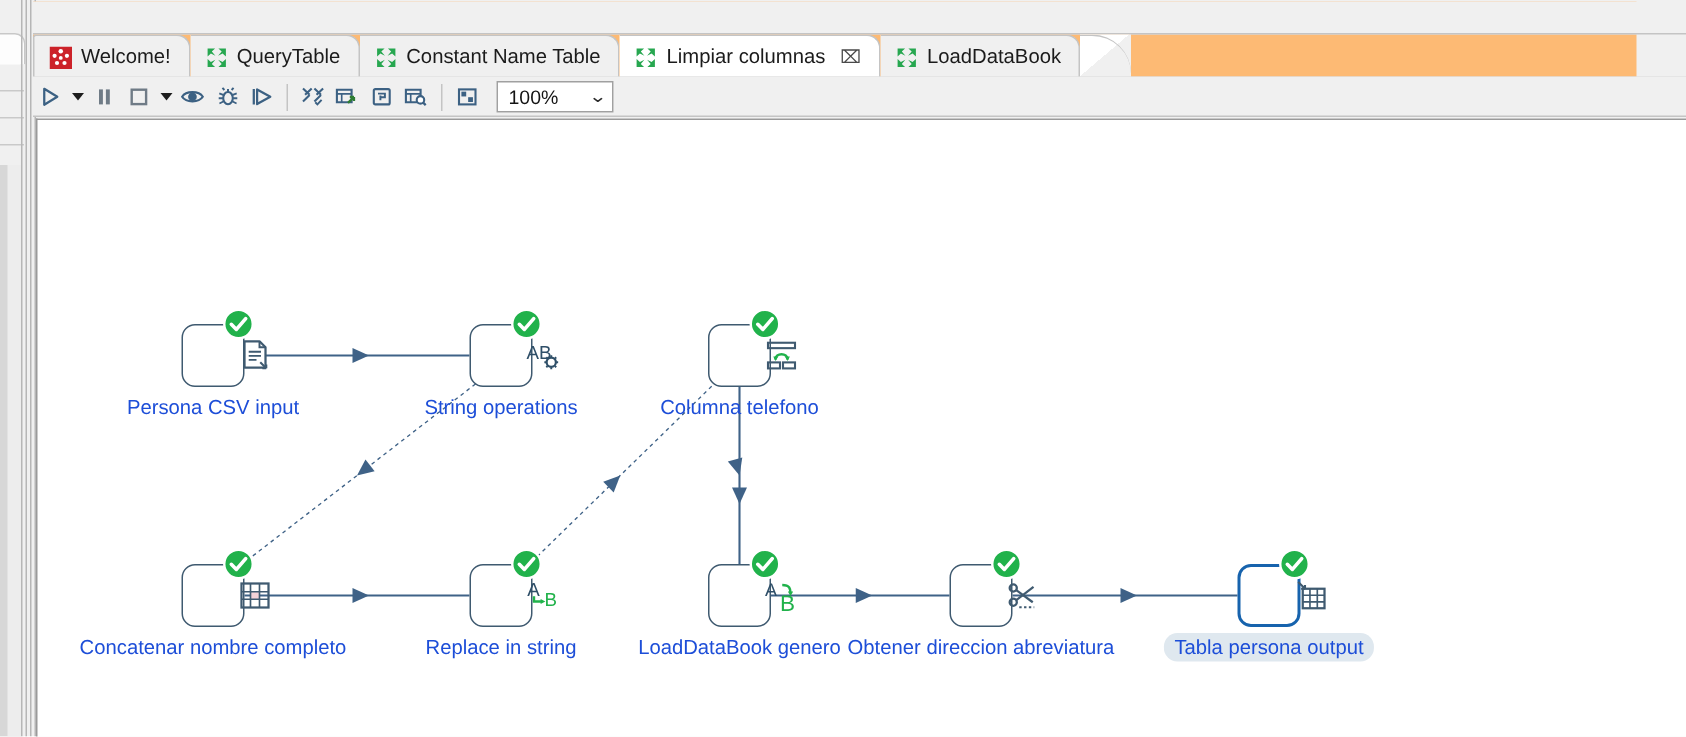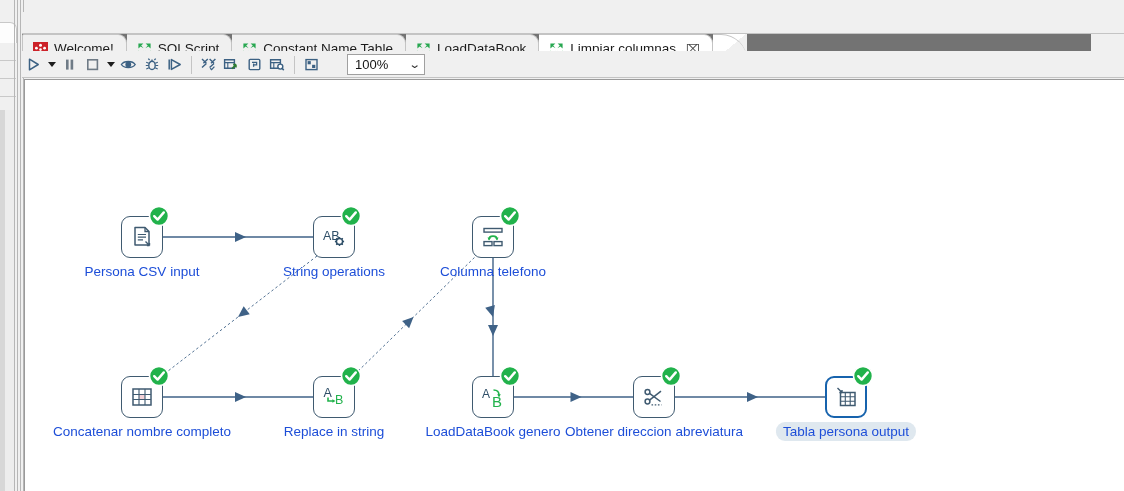--- a/index.html
+++ b/index.html
@@ -19,21 +19,21 @@
       border-top-right-radius:7px;}
   .left-sliver .sl-line{position:absolute;left:0;width:16px;height:1px;background:#c9c9c9;}
   .left-sliver .sl-body{position:absolute;left:0;top:110px;width:14px;height:381px;background:#d7d7d7;}
   .left-sliver .sl-body2{position:absolute;left:5px;top:110px;width:9px;height:381px;background:#ededed;}
 
   
   .vstripes{position:absolute;left:14px;top:0;width:10px;height:491px;}
   .vstripes i{position:absolute;top:0;width:1px;height:491px;background:#b6b6b6;display:block;}
 
   
-  .tabbar{position:absolute;left:22px;top:12px;width:1069px;height:51px;background:#737373;}
+  .tabbar{position:absolute;left:22px;top:1px;width:1069px;height:51px;background:#fdba74;}
   .tabbar .topstrip{position:absolute;left:0;top:0;width:1102px;height:22px;background:#f0f0f0;}
   .tabbar .hr1{position:absolute;left:0;top:21px;width:1102px;height:1px;background:#c4c4c4;}
   .tabs{position:absolute;left:0;top:22px;height:29px;display:flex;align-items:stretch;}
   .tab{
     position:relative;display:flex;align-items:center;gap:6px;
     padding:0 12px 0 10px;height:29px;box-sizing:border-box;
     background:#f0f0f0;border:1px solid #c4c4c4;border-bottom:none;border-left:none;
     border-top-right-radius:9px;
     font-size:13.5px;color:#1b1b1b;white-space:nowrap;
   }
@@ -58,42 +58,42 @@
   
   .toolbar{position:absolute;left:22px;top:51px;width:1102px;height:27px;background:#f0f0f0;
            display:flex;align-items:center;}
   .tb-sep{width:1px;height:18px;background:#c4c4c4;margin:0 5px;}
   .tbtn{width:23px;height:22px;display:flex;align-items:center;justify-content:center;
         border:1px solid transparent;box-sizing:border-box;}
   .tbtn.small{width:13px;}
   .caret{width:0;height:0;border-left:4px solid transparent;border-right:4px solid transparent;
          border-top:5px solid #1d1d1d;}
   .zoomcombo{
-    margin-left:24px;width:78px;height:21px;background:#ffffff;border:1px solid #a0a0a0;
+    margin-left:8px;width:78px;height:21px;background:#ffffff;border:1px solid #a0a0a0;
     display:flex;align-items:center;justify-content:space-between;padding:0 5px 0 7px;
     box-sizing:border-box;font-size:13px;color:#141414;
   }
   .zoomcombo .chev{font-size:11px;color:#2b2b2b;transform:scaleX(1.35);}
   .toolbar .tb-underline{position:absolute;left:0;bottom:0;width:1102px;height:1px;background:#c4c4c4;}
 
   
   .canvas{position:absolute;left:24px;top:79px;width:1100px;height:412px;background:#ffffff;
           border-top:1px solid #9a9a9a;border-left:1px solid #9a9a9a;overflow:hidden;}
   .canvas-inner{position:absolute;left:0;top:0;width:1100px;height:412px;}
   .wires{position:absolute;left:0;top:0;width:1100px;height:412px;}
 
   
   .node{position:absolute;}
   .node .box{
     position:absolute;left:0;top:0;width:42px;height:42px;
     border:1.6px solid #3f5a70;border-radius:9px;background:#ffffff;box-sizing:border-box;
   }
   .node.selected .box{border:2.4px solid #1763ad;border-radius:9px;}
   .node .glyph{position:absolute;left:0;top:0;width:42px;height:42px;display:flex;
-               align-items:center;justify-content:center;}
+               align-items:center;justify-content:center;padding-left:28px;}
   .node .status{position:absolute;left:27px;top:-11px;width:22px;height:22px;}
   .node .label{
     position:absolute;top:46px;left:50%;transform:translateX(-50%);
     white-space:nowrap;font-size:13.5px;color:#1d4ed8;padding:2px 7px;border-radius:9px;
   }
   .node.selected .label{background:#dfe8ef;text-align:center;}
 </style>
 </head>
 <body>
 
@@ -138,61 +138,61 @@
           <span class="icn">
             <svg width="15" height="15" viewBox="0 0 15 15">
               <g fill="#27a750">
                 <path d="M1.4 1.4 L6.4 1.4 L4.2 3.4 L6.6 6.2 L3.6 4.6 L1.4 6.6 Z"></path>
                 <path d="M13.6 1.4 L8.6 1.4 L10.8 3.4 L8.4 6.2 L11.4 4.6 L13.6 6.6 Z"></path>
                 <path d="M1.4 13.6 L6.4 13.6 L4.2 11.6 L6.6 8.8 L3.6 10.4 L1.4 8.4 Z"></path>
                 <path d="M13.6 13.6 L8.6 13.6 L10.8 11.6 L8.4 8.8 L11.4 10.4 L13.6 8.4 Z"></path>
               </g>
             </svg>
           </span>
-          <span class="tablabel">SQLScript</span>
+          <span class="tablabel">QueryTable</span>
         </div>
         <div class="tab">
           <span class="icn">
             <svg width="15" height="15" viewBox="0 0 15 15">
               <g fill="#27a750">
                 <path d="M1.4 1.4 L6.4 1.4 L4.2 3.4 L6.6 6.2 L3.6 4.6 L1.4 6.6 Z"></path>
                 <path d="M13.6 1.4 L8.6 1.4 L10.8 3.4 L8.4 6.2 L11.4 4.6 L13.6 6.6 Z"></path>
                 <path d="M1.4 13.6 L6.4 13.6 L4.2 11.6 L6.6 8.8 L3.6 10.4 L1.4 8.4 Z"></path>
                 <path d="M13.6 13.6 L8.6 13.6 L10.8 11.6 L8.4 8.8 L11.4 10.4 L13.6 8.4 Z"></path>
               </g>
             </svg>
           </span>
           <span class="tablabel">Constant Name Table</span>
-        </div>
-        <div class="tab">
-          <span class="icn">
-            <svg width="15" height="15" viewBox="0 0 15 15">
-              <g fill="#27a750">
-                <path d="M1.4 1.4 L6.4 1.4 L4.2 3.4 L6.6 6.2 L3.6 4.6 L1.4 6.6 Z"></path>
-                <path d="M13.6 1.4 L8.6 1.4 L10.8 3.4 L8.4 6.2 L11.4 4.6 L13.6 6.6 Z"></path>
-                <path d="M1.4 13.6 L6.4 13.6 L4.2 11.6 L6.6 8.8 L3.6 10.4 L1.4 8.4 Z"></path>
-                <path d="M13.6 13.6 L8.6 13.6 L10.8 11.6 L8.4 8.8 L11.4 10.4 L13.6 8.4 Z"></path>
-              </g>
-            </svg>
-          </span>
-          <span class="tablabel">LoadDataBook</span>
         </div>
         <div class="tab active">
           <span class="icn">
             <svg width="15" height="15" viewBox="0 0 15 15">
               <g fill="#27a750">
                 <path d="M1.4 1.4 L6.4 1.4 L4.2 3.4 L6.6 6.2 L3.6 4.6 L1.4 6.6 Z"></path>
                 <path d="M13.6 1.4 L8.6 1.4 L10.8 3.4 L8.4 6.2 L11.4 4.6 L13.6 6.6 Z"></path>
                 <path d="M1.4 13.6 L6.4 13.6 L4.2 11.6 L6.6 8.8 L3.6 10.4 L1.4 8.4 Z"></path>
                 <path d="M13.6 13.6 L8.6 13.6 L10.8 11.6 L8.4 8.8 L11.4 10.4 L13.6 8.4 Z"></path>
               </g>
             </svg>
           </span>
           <span class="tablabel">Limpiar columnas</span>
           <span class="closex">⌧</span>
+        </div>
+        <div class="tab">
+          <span class="icn">
+            <svg width="15" height="15" viewBox="0 0 15 15">
+              <g fill="#27a750">
+                <path d="M1.4 1.4 L6.4 1.4 L4.2 3.4 L6.6 6.2 L3.6 4.6 L1.4 6.6 Z"></path>
+                <path d="M13.6 1.4 L8.6 1.4 L10.8 3.4 L8.4 6.2 L11.4 4.6 L13.6 6.6 Z"></path>
+                <path d="M1.4 13.6 L6.4 13.6 L4.2 11.6 L6.6 8.8 L3.6 10.4 L1.4 8.4 Z"></path>
+                <path d="M13.6 13.6 L8.6 13.6 L10.8 11.6 L8.4 8.8 L11.4 10.4 L13.6 8.4 Z"></path>
+              </g>
+            </svg>
+          </span>
+          <span class="tablabel">LoadDataBook</span>
         </div>
         <div class="tab-trail"></div>
       </div>
     <div class="fillrest"></div>
   </div>
 
   <div class="toolbar">
     <div class="tbtn">
       <svg width="15" height="15" viewBox="0 0 15 15">
           <path d="M3.5 2.2 L12.2 7.5 L3.5 12.8 Z" fill="none" stroke="#3c6183" stroke-width="1.5" stroke-linejoin="round"></path>

